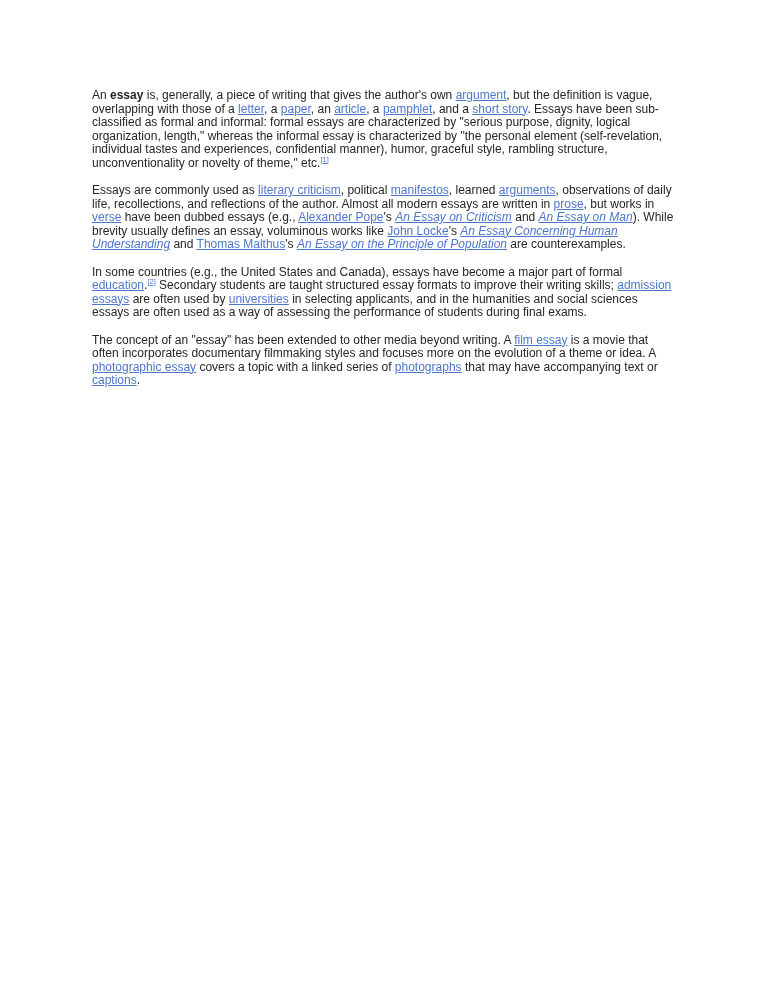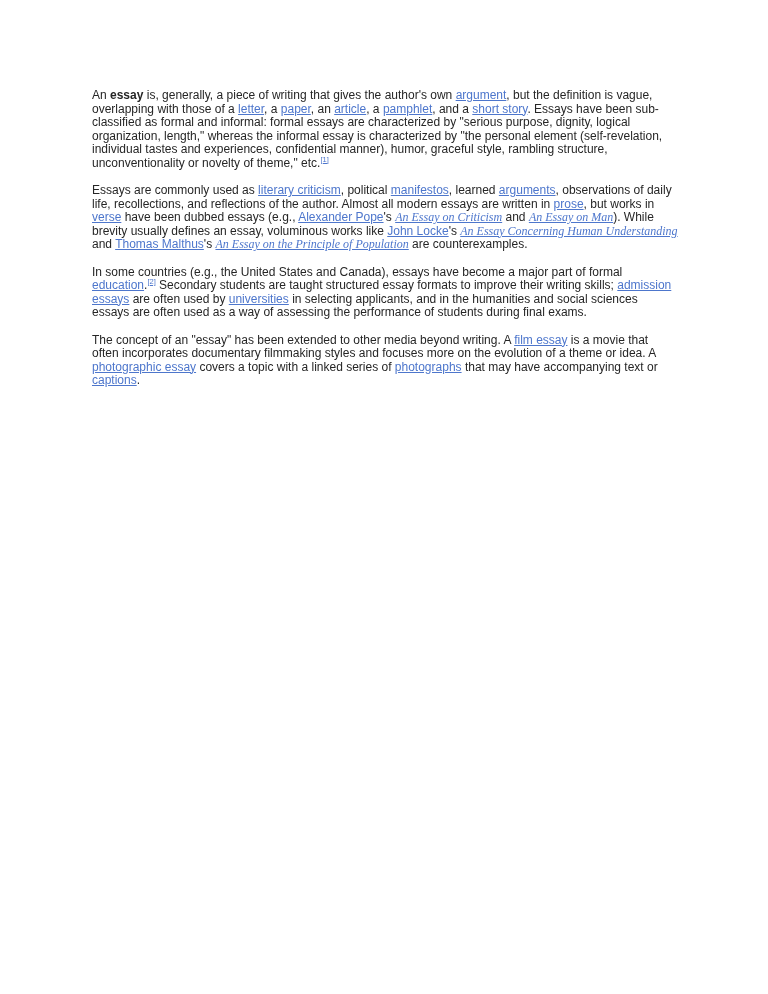--- a/index.html
+++ b/index.html
@@ -30,21 +30,21 @@
   }
   .article-body p {
     margin: 0 0 14px 0;
   }
   .article-body a {
     color: var(--link-color, #4d76cc);
     text-decoration: underline;
     cursor: pointer;
   }
   .b { font-weight: bold; }
-  .i { font-style: italic; font-family: Liberation Serif, serif; }
+  .i { font-style: italic; }
   .sup {
     vertical-align: super;
     font-size: 7.5px;
     line-height: 0;
   }
 </style>
 </head>
 <body>
 
 <div class="page">

